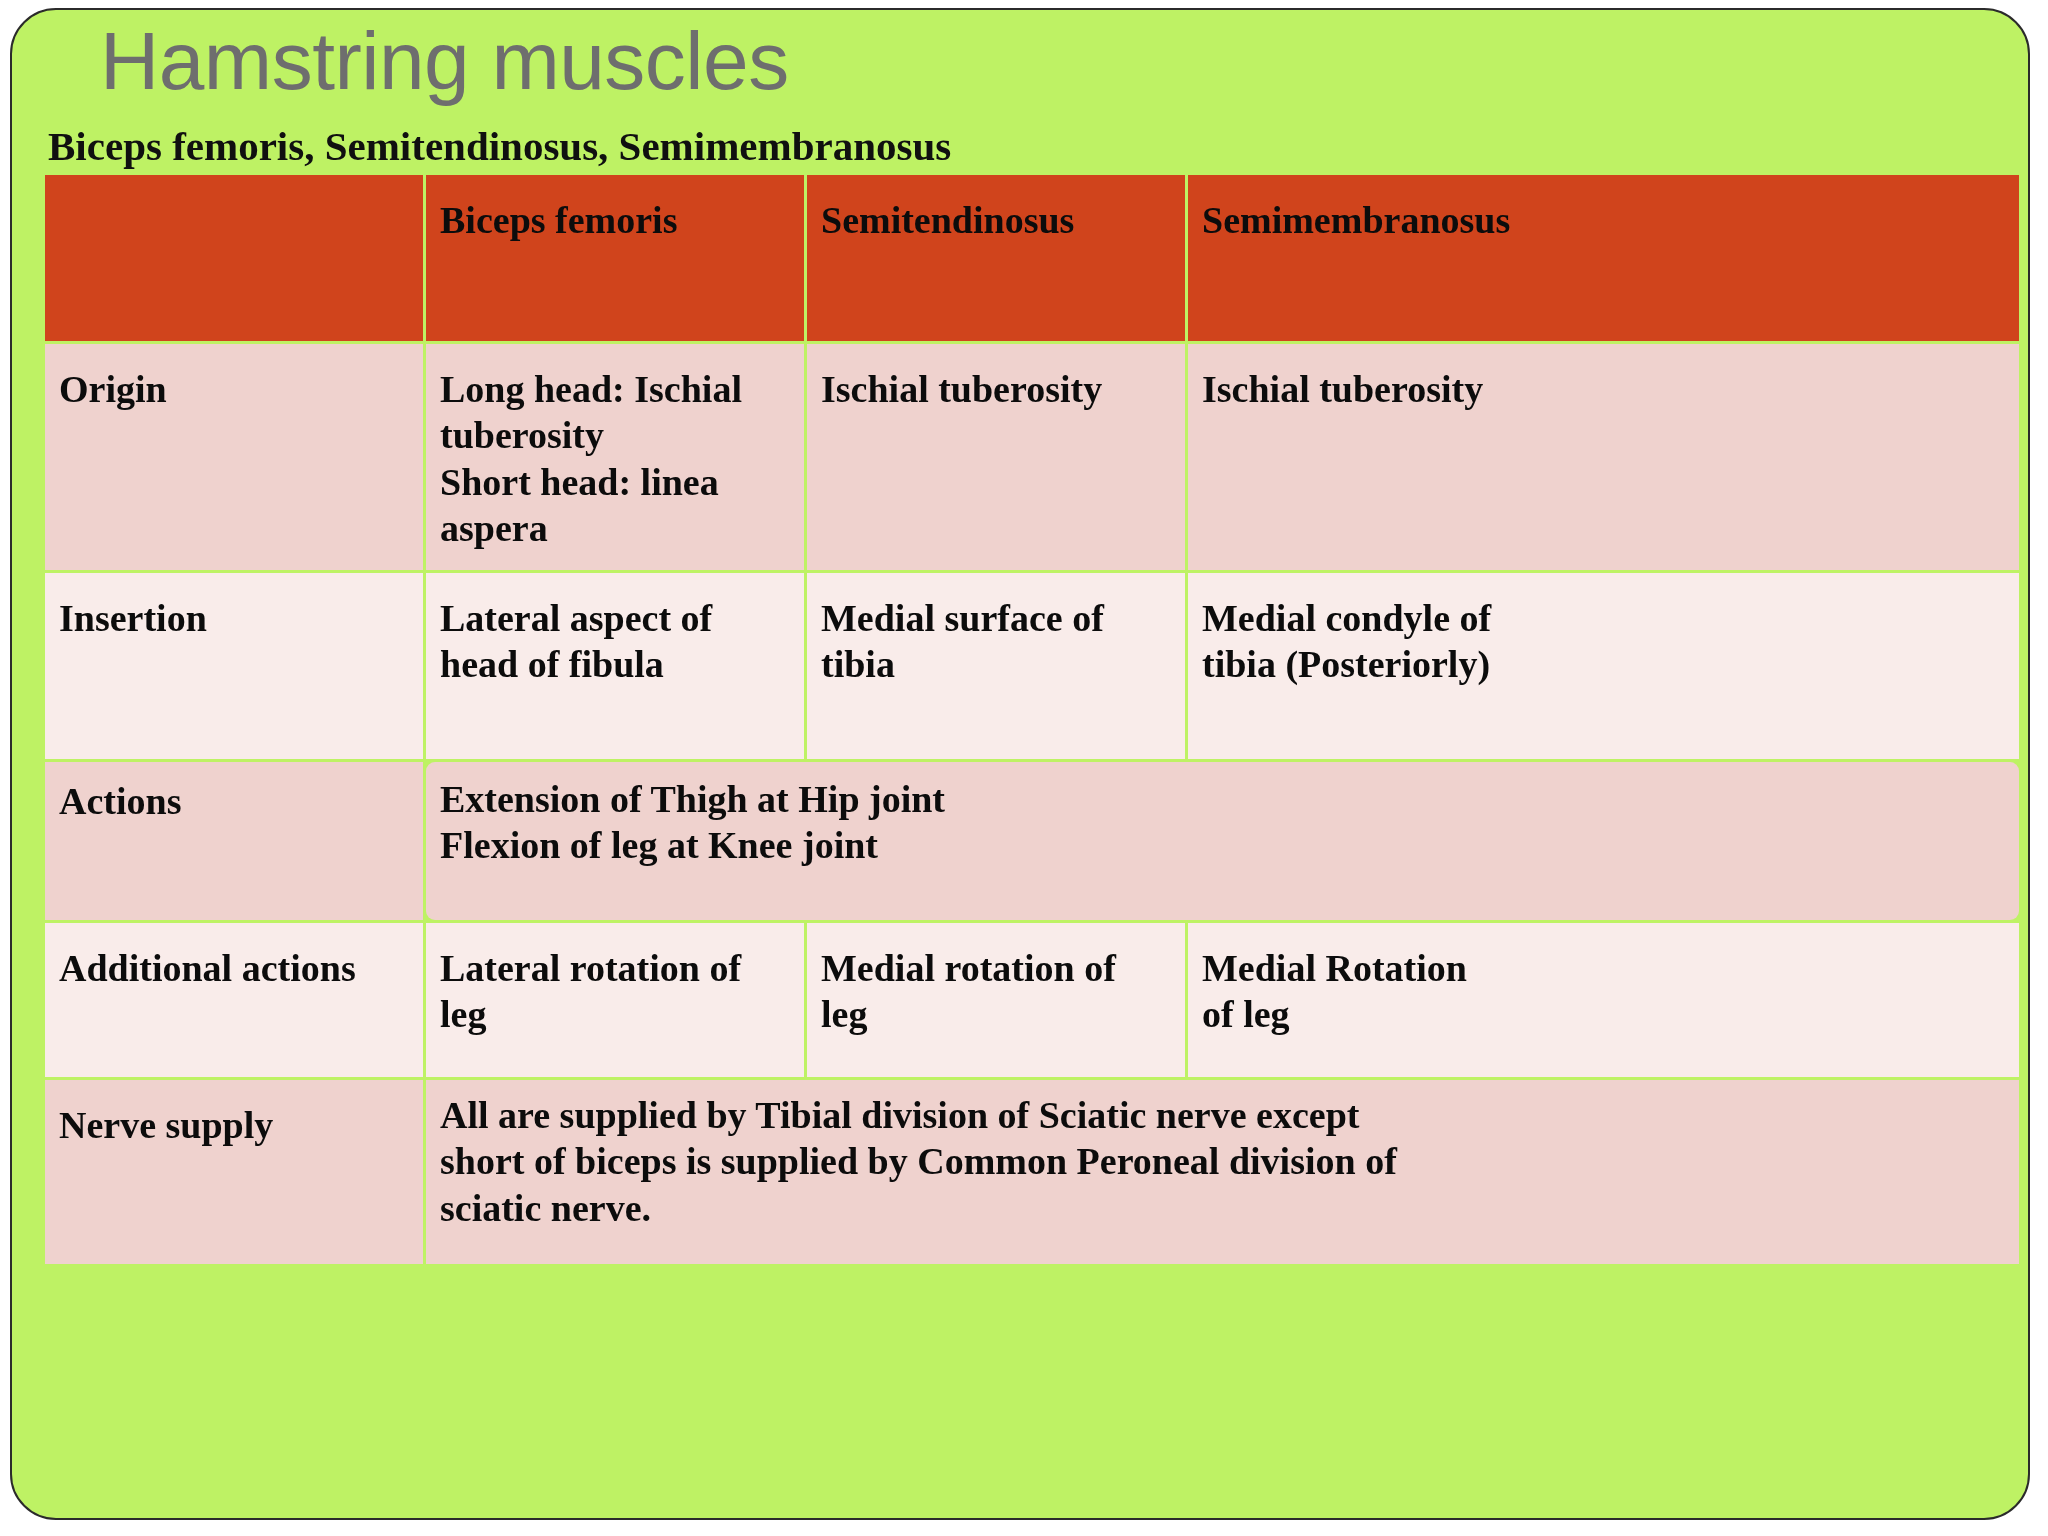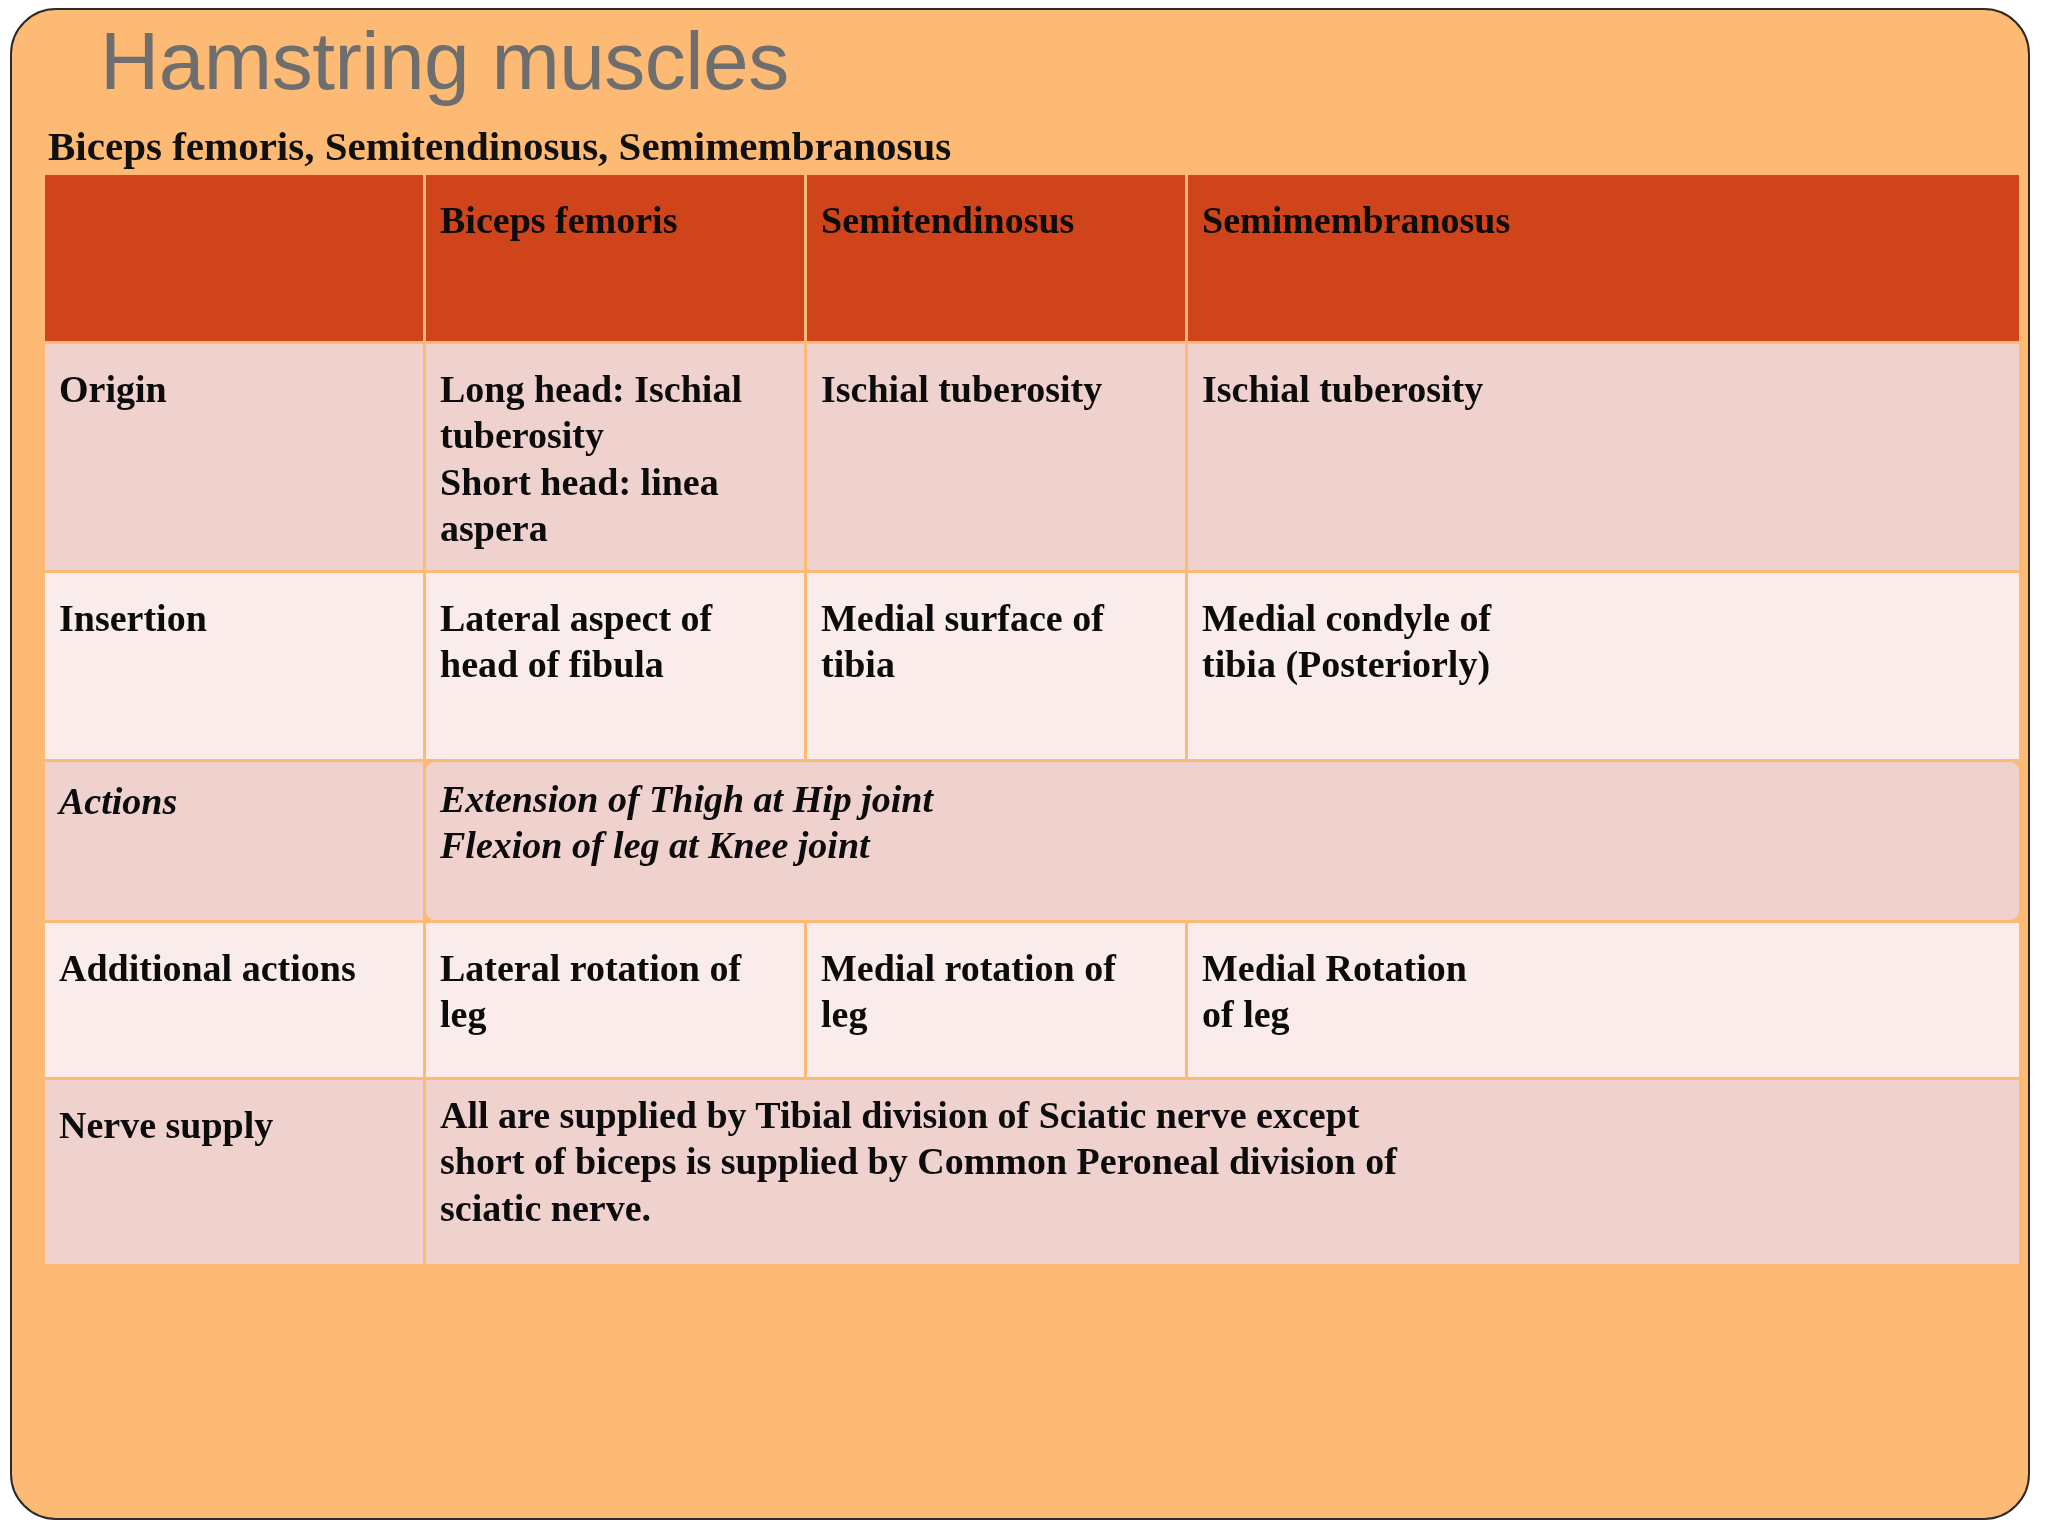--- a/index.html
+++ b/index.html
@@ -16,21 +16,21 @@
 
   .slide {
     position: absolute;
     left: 10px;
     top: 8px;
     width: 2020px;
     height: 1512px;
     border: 2px solid #2b2b2b;
     border-radius: 46px;
     box-sizing: border-box;
-    background: #fdba74;
+    background: #bef264;
   }
 
   .slide-title {
     position: absolute;
     left: 88px;
     top: 4px;
     font-family: "Liberation Sans", "DejaVu Sans", sans-serif;
     font-size: 82px;
     font-weight: 400;
     color: #6e6e6e;
@@ -87,21 +87,21 @@
     font-size: 40px;
     padding-top: 22px !important;
   }
 
   .row-dark   { background: #EFD2CE; }
   .row-light  { background: #F9ECEA; }
   .row-mid    { background: #EFD2CE; }
 
   .cell-origin   { height: 190px; }
   .cell-insert   { height: 150px; }
-  .cell-actions  { height: 128px; font-style: italic; }
+  .cell-actions  { height: 128px; }
   .cell-addl     { height: 118px; margin-left: 9px; }
   .cell-nerve    { height: 148px; }
 
   .label-actions {
     font-size: 46px;
     padding-top: 16px !important;
   }
 
   .actions-text {
     font-size: 48px;

